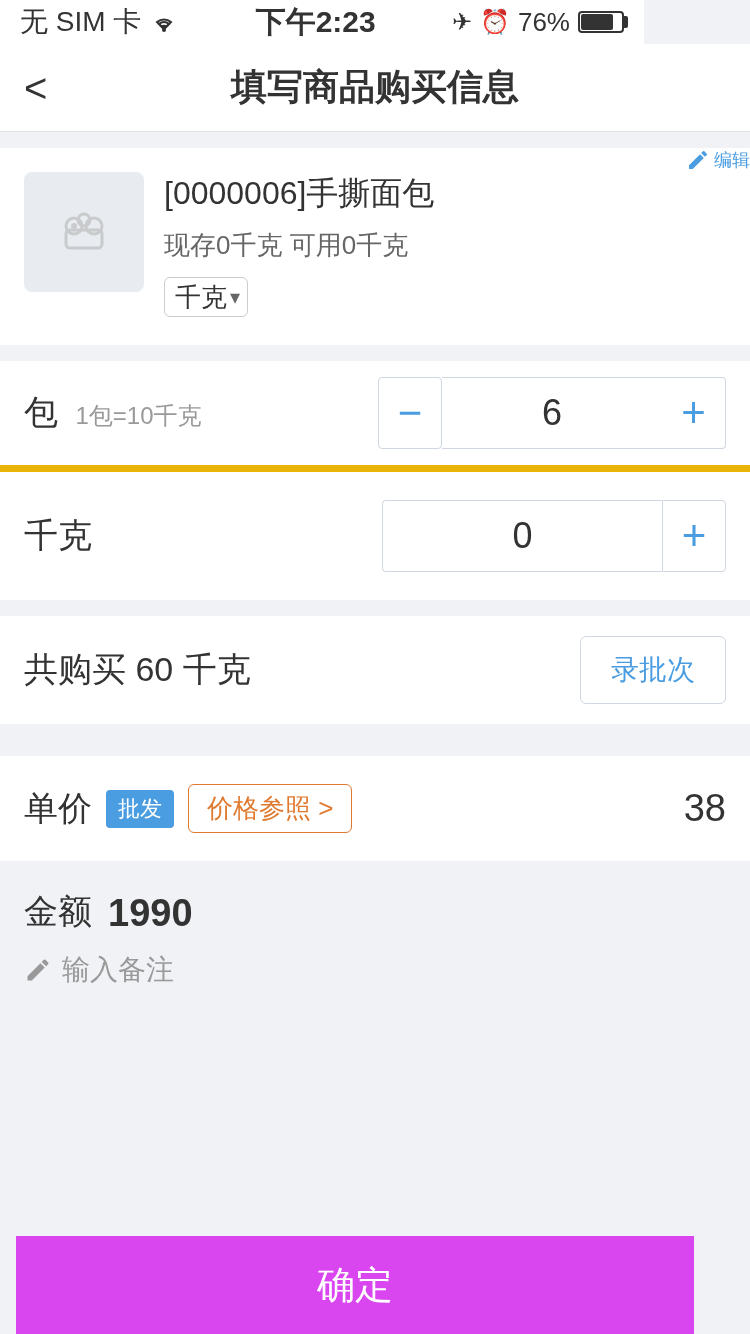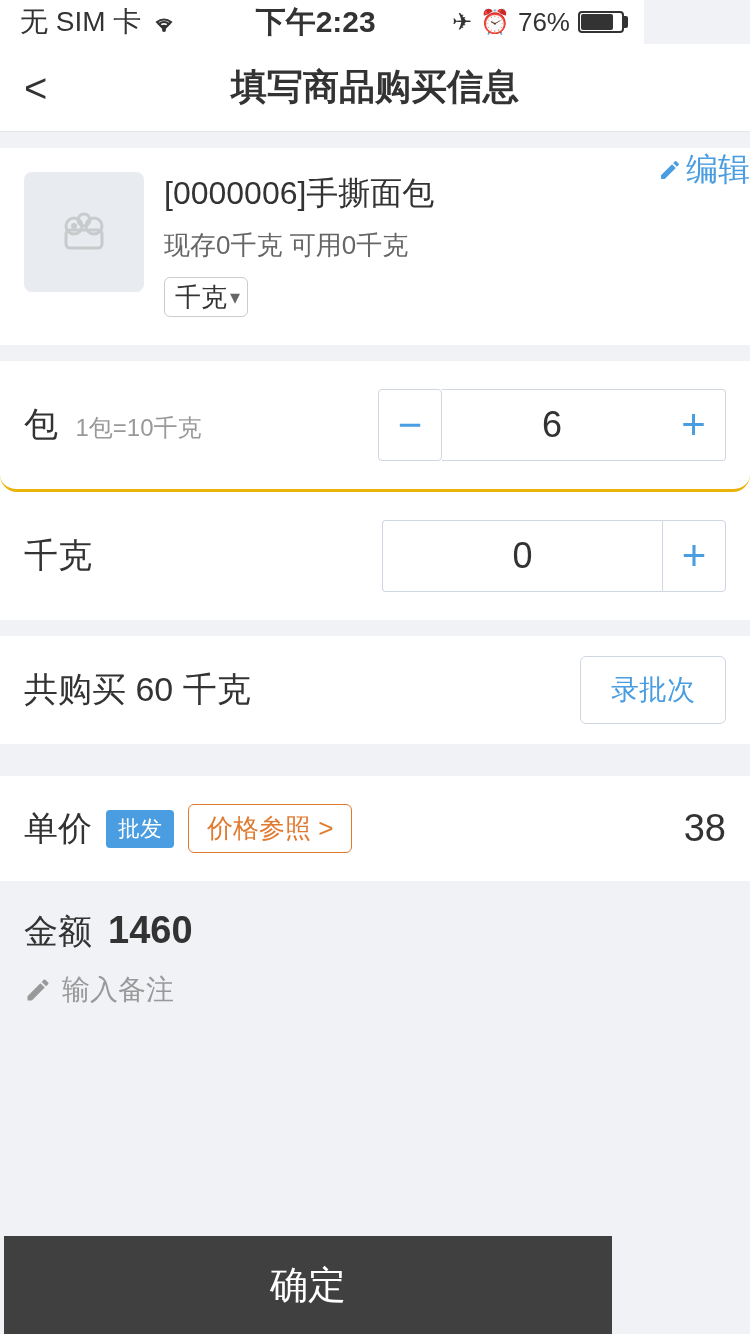--- a/index.html
+++ b/index.html
@@ -130,37 +130,36 @@
       right: 8px;
       font-size: 20px;
       color: #666;
       pointer-events: none;
     }
     .edit-btn {
       position: absolute;
       right: 0;
       top: 0;
       color: #4a9de0;
-      font-size: 32px;
+      font-size: 18px;
       display: flex;
       align-items: center;
       gap: 4px;
     }
 
     
     .qty-section {
       background: #fff;
       margin-top: 16px;
     }
     .qty-row {
       display: flex;
       align-items: center;
-      padding: 28px 24px;
-      border-bottom: 3px solid #eab308;
-      border-radius: 17px;
+      padding: 16px 24px;
+      border-bottom: 7px solid #eab308;
     }
     .qty-label {
       font-size: 34px;
       color: #333;
       flex: 1;
     }
     .qty-hint {
       font-size: 24px;
       color: #999;
       margin-left: 8px;
@@ -284,21 +283,21 @@
       cursor: pointer;
     }
     .price-value {
       margin-left: auto;
       font-size: 38px;
       color: #333;
       font-weight: 500;
     }
     .amount-row {
       display: flex;
-      align-items: flex-start;
+      align-items: flex-end;
       gap: 16px;
       margin-bottom: 16px;
     }
     .amount-label {
       font-size: 34px;
       color: #333;
     }
     .amount-value {
       font-size: 38px;
       color: #333;
@@ -315,24 +314,24 @@
     
     .empty-space {
       background: #f0f2f5;
       height: 320px;
     }
 
     
     .confirm-btn {
       position: fixed;
       bottom: 0;
-      left: 4px;
-      width: 608px;
+      left: 16px;
+      width: 678px;
       height: 98px;
-      background: #404040;
+      background: #d946ef;
       color: #fff;
       font-size: 38px;
       font-weight: 500;
       display: flex;
       align-items: center;
       justify-content: center;
       cursor: pointer;
       border: none;
       outline: none;
     }
@@ -428,21 +427,21 @@
 <div class="price-section">
   <span class="price-label">单价</span>
   <span class="price-tag">批发</span>
   <button class="price-ref-btn">价格参照 &gt;</button>
   <span class="price-value">38</span>
 </div>
 
 <div style="background:#f0f2f5; padding: 28px 24px 14px 24px;">
   <div class="amount-row">
     <span class="amount-label">金额</span>
-    <span class="amount-value">1460</span>
+    <span class="amount-value">1990</span>
   </div>
   <div class="note-row">
     <svg width="28" height="28" viewBox="0 0 24 24" fill="none">
       <path d="M3 17.25V21h3.75L17.81 9.94l-3.75-3.75L3 17.25zm17.71-10.21a1 1 0 000-1.41l-2.34-2.34a1 1 0 00-1.41 0l-1.83 1.83 3.75 3.75 1.83-1.83z" fill="#999"></path>
     </svg>
     <span>输入备注</span>
   </div>
 </div>
 
 <div class="empty-space"></div>

